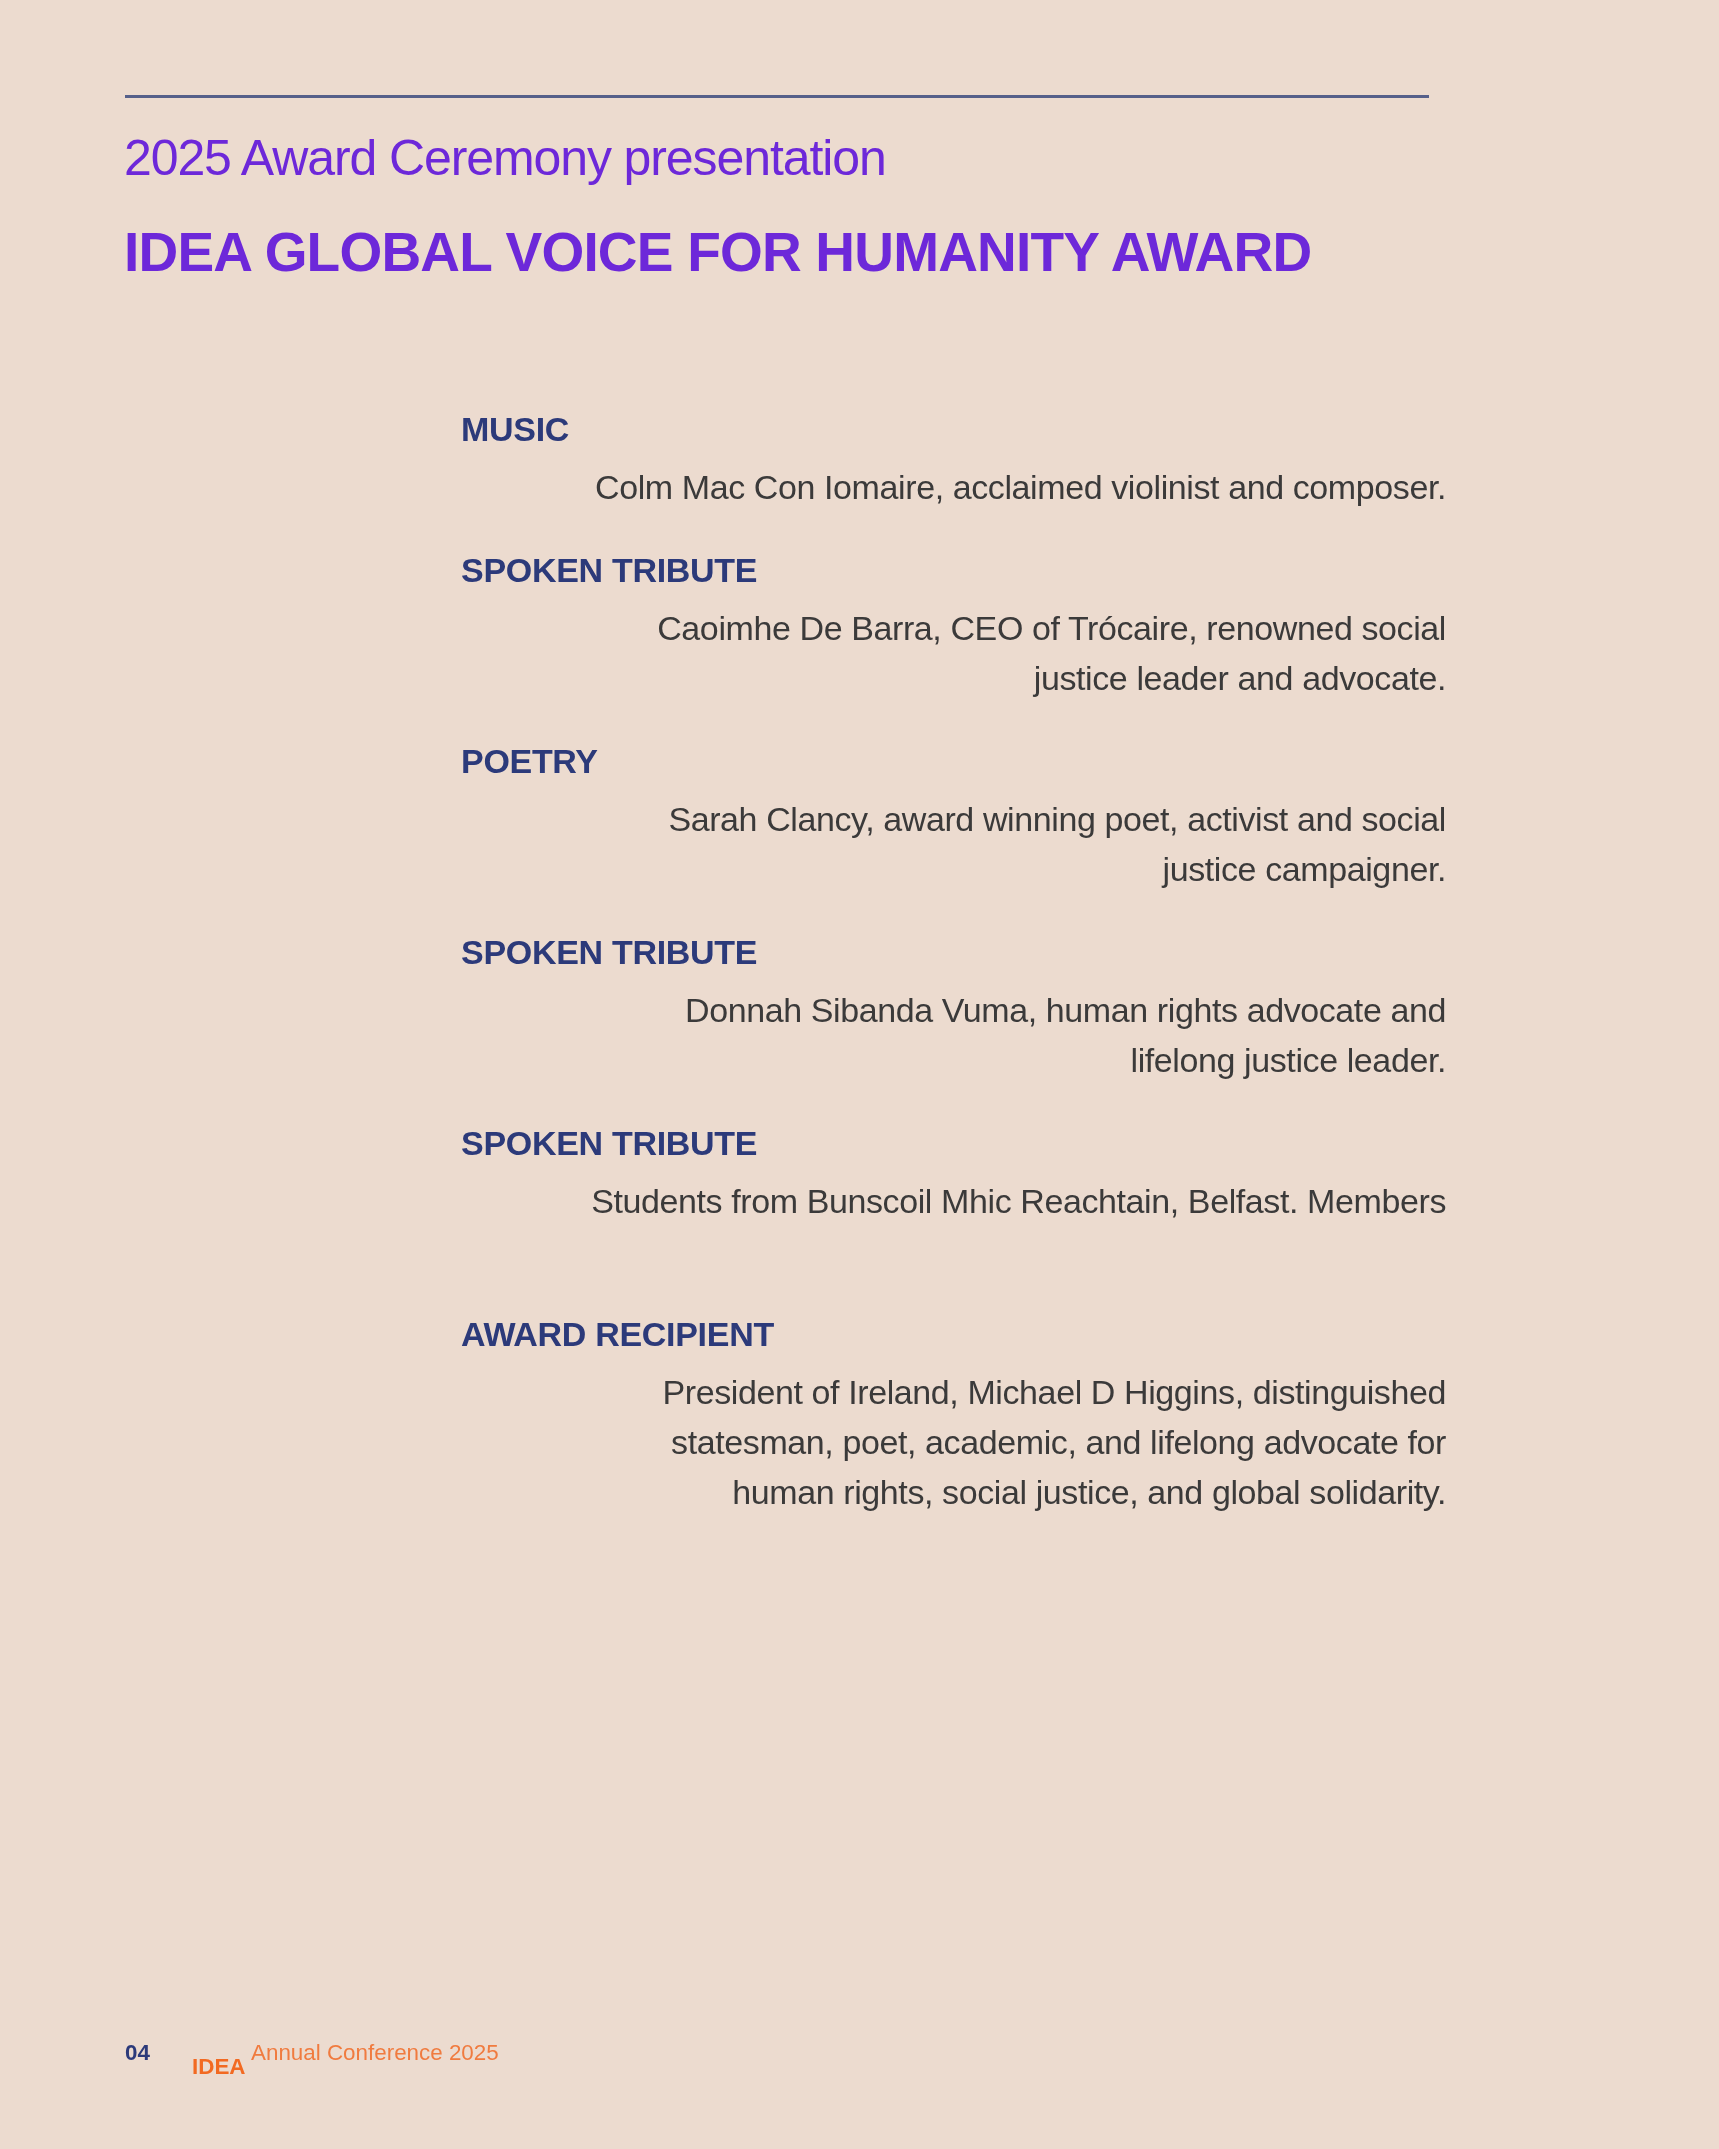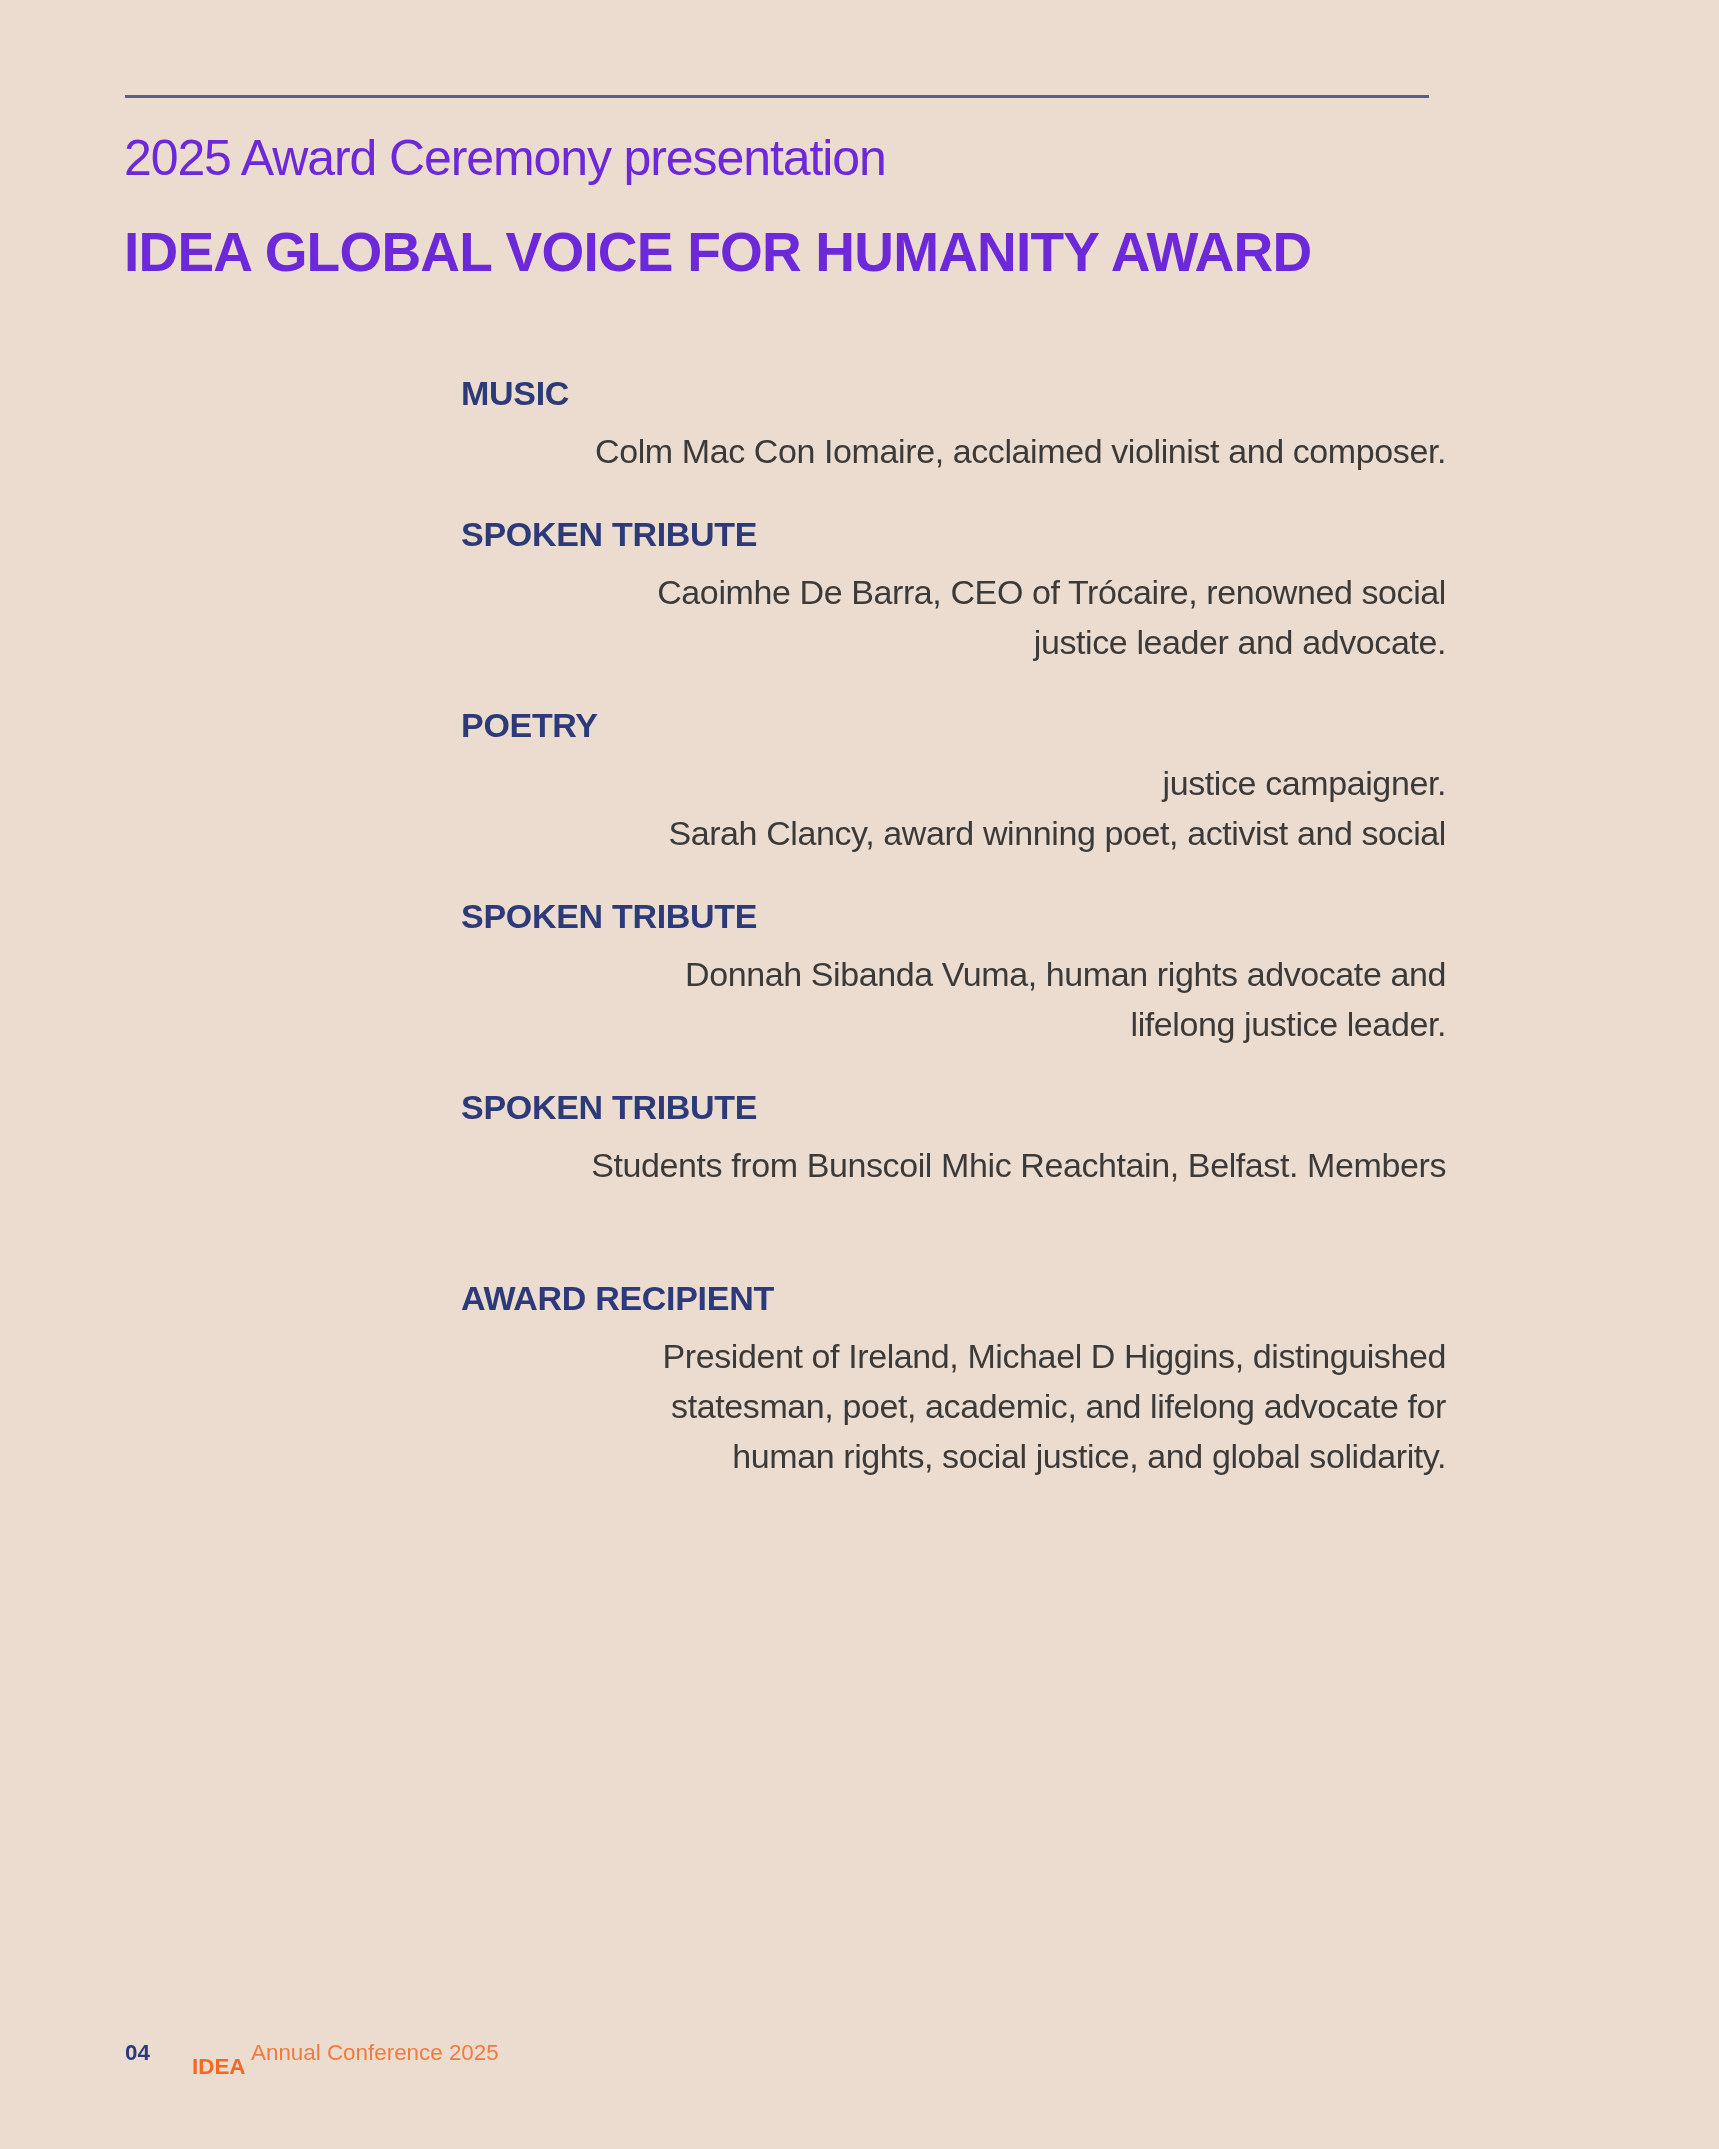--- a/index.html
+++ b/index.html
@@ -20,21 +20,21 @@
     letter-spacing: -1.1px; white-space: nowrap; line-height: 1;
   }
   .title {
     position: absolute; left: 124px; top: 205px;
     font-size: 55px; font-weight: 700; color: #6d28d9;
     letter-spacing: -0.8px; white-space: nowrap; line-height: 1; margin-top: 20px;
   }
   .program {
     position: absolute; left: 461px; top: 0; width: 985px;
   }
-  .entry { position: absolute; left: 0; width: 985px; }
+  .entry { position: absolute; left: 0; width: 985px; margin-top: 36px; }
   .entry-heading {
     font-size: 34px; font-weight: 700; color: #2c3a7a;
     line-height: 1; letter-spacing: -0.3px; white-space: nowrap;
   }
   .entry-body {
     margin-top: 16px;
     font-size: 34px; color: #3b3a3a; line-height: 50px;
     letter-spacing: -0.4px;
     text-align: right;
   }
@@ -66,22 +66,22 @@
     <div class="entry-heading">SPOKEN TRIBUTE</div>
     <div class="entry-body">
       <span class="ln">Caoimhe De Barra, CEO of Trócaire, renowned social</span>
       <span class="ln">justice leader and advocate.</span>
     </div>
   </div>
 
   <div class="entry" style="top:708px">
     <div class="entry-heading">POETRY</div>
     <div class="entry-body">
+      <span class="ln">Sarah Clancy, award winning poet, activist and social</span>
       <span class="ln">justice campaigner.</span>
-      <span class="ln">Sarah Clancy, award winning poet, activist and social</span>
     </div>
   </div>
 
   <div class="entry" style="top:899px">
     <div class="entry-heading">SPOKEN TRIBUTE</div>
     <div class="entry-body">
       <span class="ln">Donnah Sibanda Vuma, human rights advocate and</span>
       <span class="ln">lifelong justice leader.</span>
     </div>
   </div>

